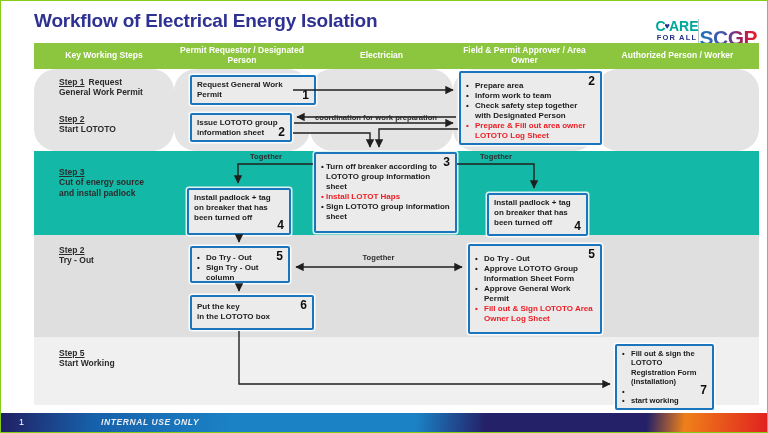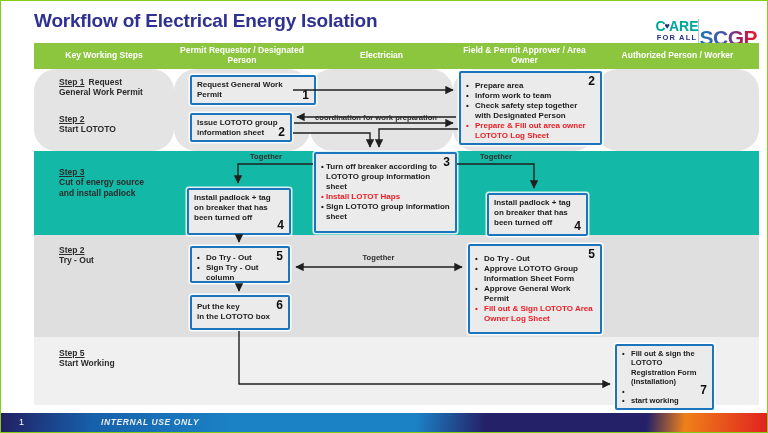--- a/index.html
+++ b/index.html
@@ -222,21 +222,21 @@
           <span class="b">•</span>
           <span>Approve General Work Permit</span>
         </li>
       <li class="red">
           <span class="b">•</span>
           <span>Fill out &amp; Sign LOTOTO Area Owner Log Sheet</span>
         </li>
     </ul>
   </div>
 
-  <div class="fbox pt5" style="left:189px;top:294px;width:100px;height:35px;">
+  <div class="fbox pt5" style="left:189px;top:294px;width:124px;height:35px;">
     <div class="txt">Put the key
 in the LOTOTO box</div>
     <span class="num num-tr">6</span>
   </div>
 
   <div class="fbox" style="left:614px;top:343px;width:99px;height:66px;font-size:7.6px;">
     <span class="num" style="right:5px;top:38px;">7</span>
     <ul class="blist">
       <li>
           <span class="b">•</span>

